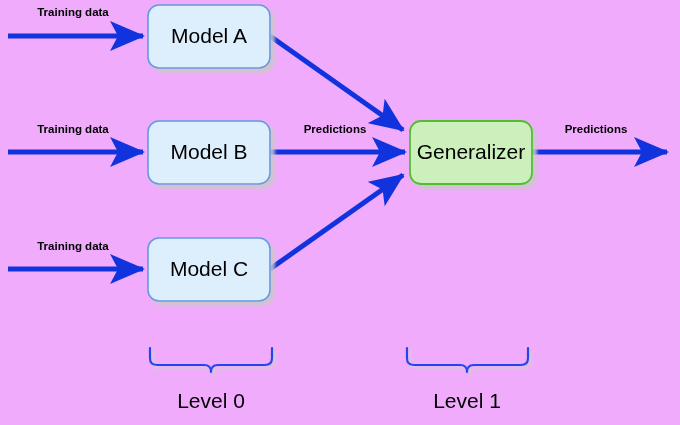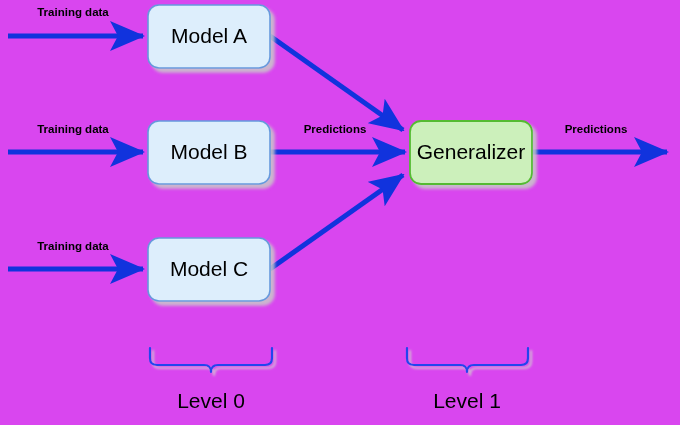--- a/index.html
+++ b/index.html
@@ -7,21 +7,21 @@
     padding: 0;
     background: #ffffff;
   }
   body {
     font-family: "Liberation Sans", sans-serif;
   }
   #canvas {
     position: relative;
     width: 680px;
     height: 425px;
-    background: #d946ef;
+    background: #f0abfc;
     overflow: hidden;
   }
   #diagram-svg {
     position: absolute;
     left: 0;
     top: 0;
     width: 680px;
     height: 425px;
   }
   .node-label {

